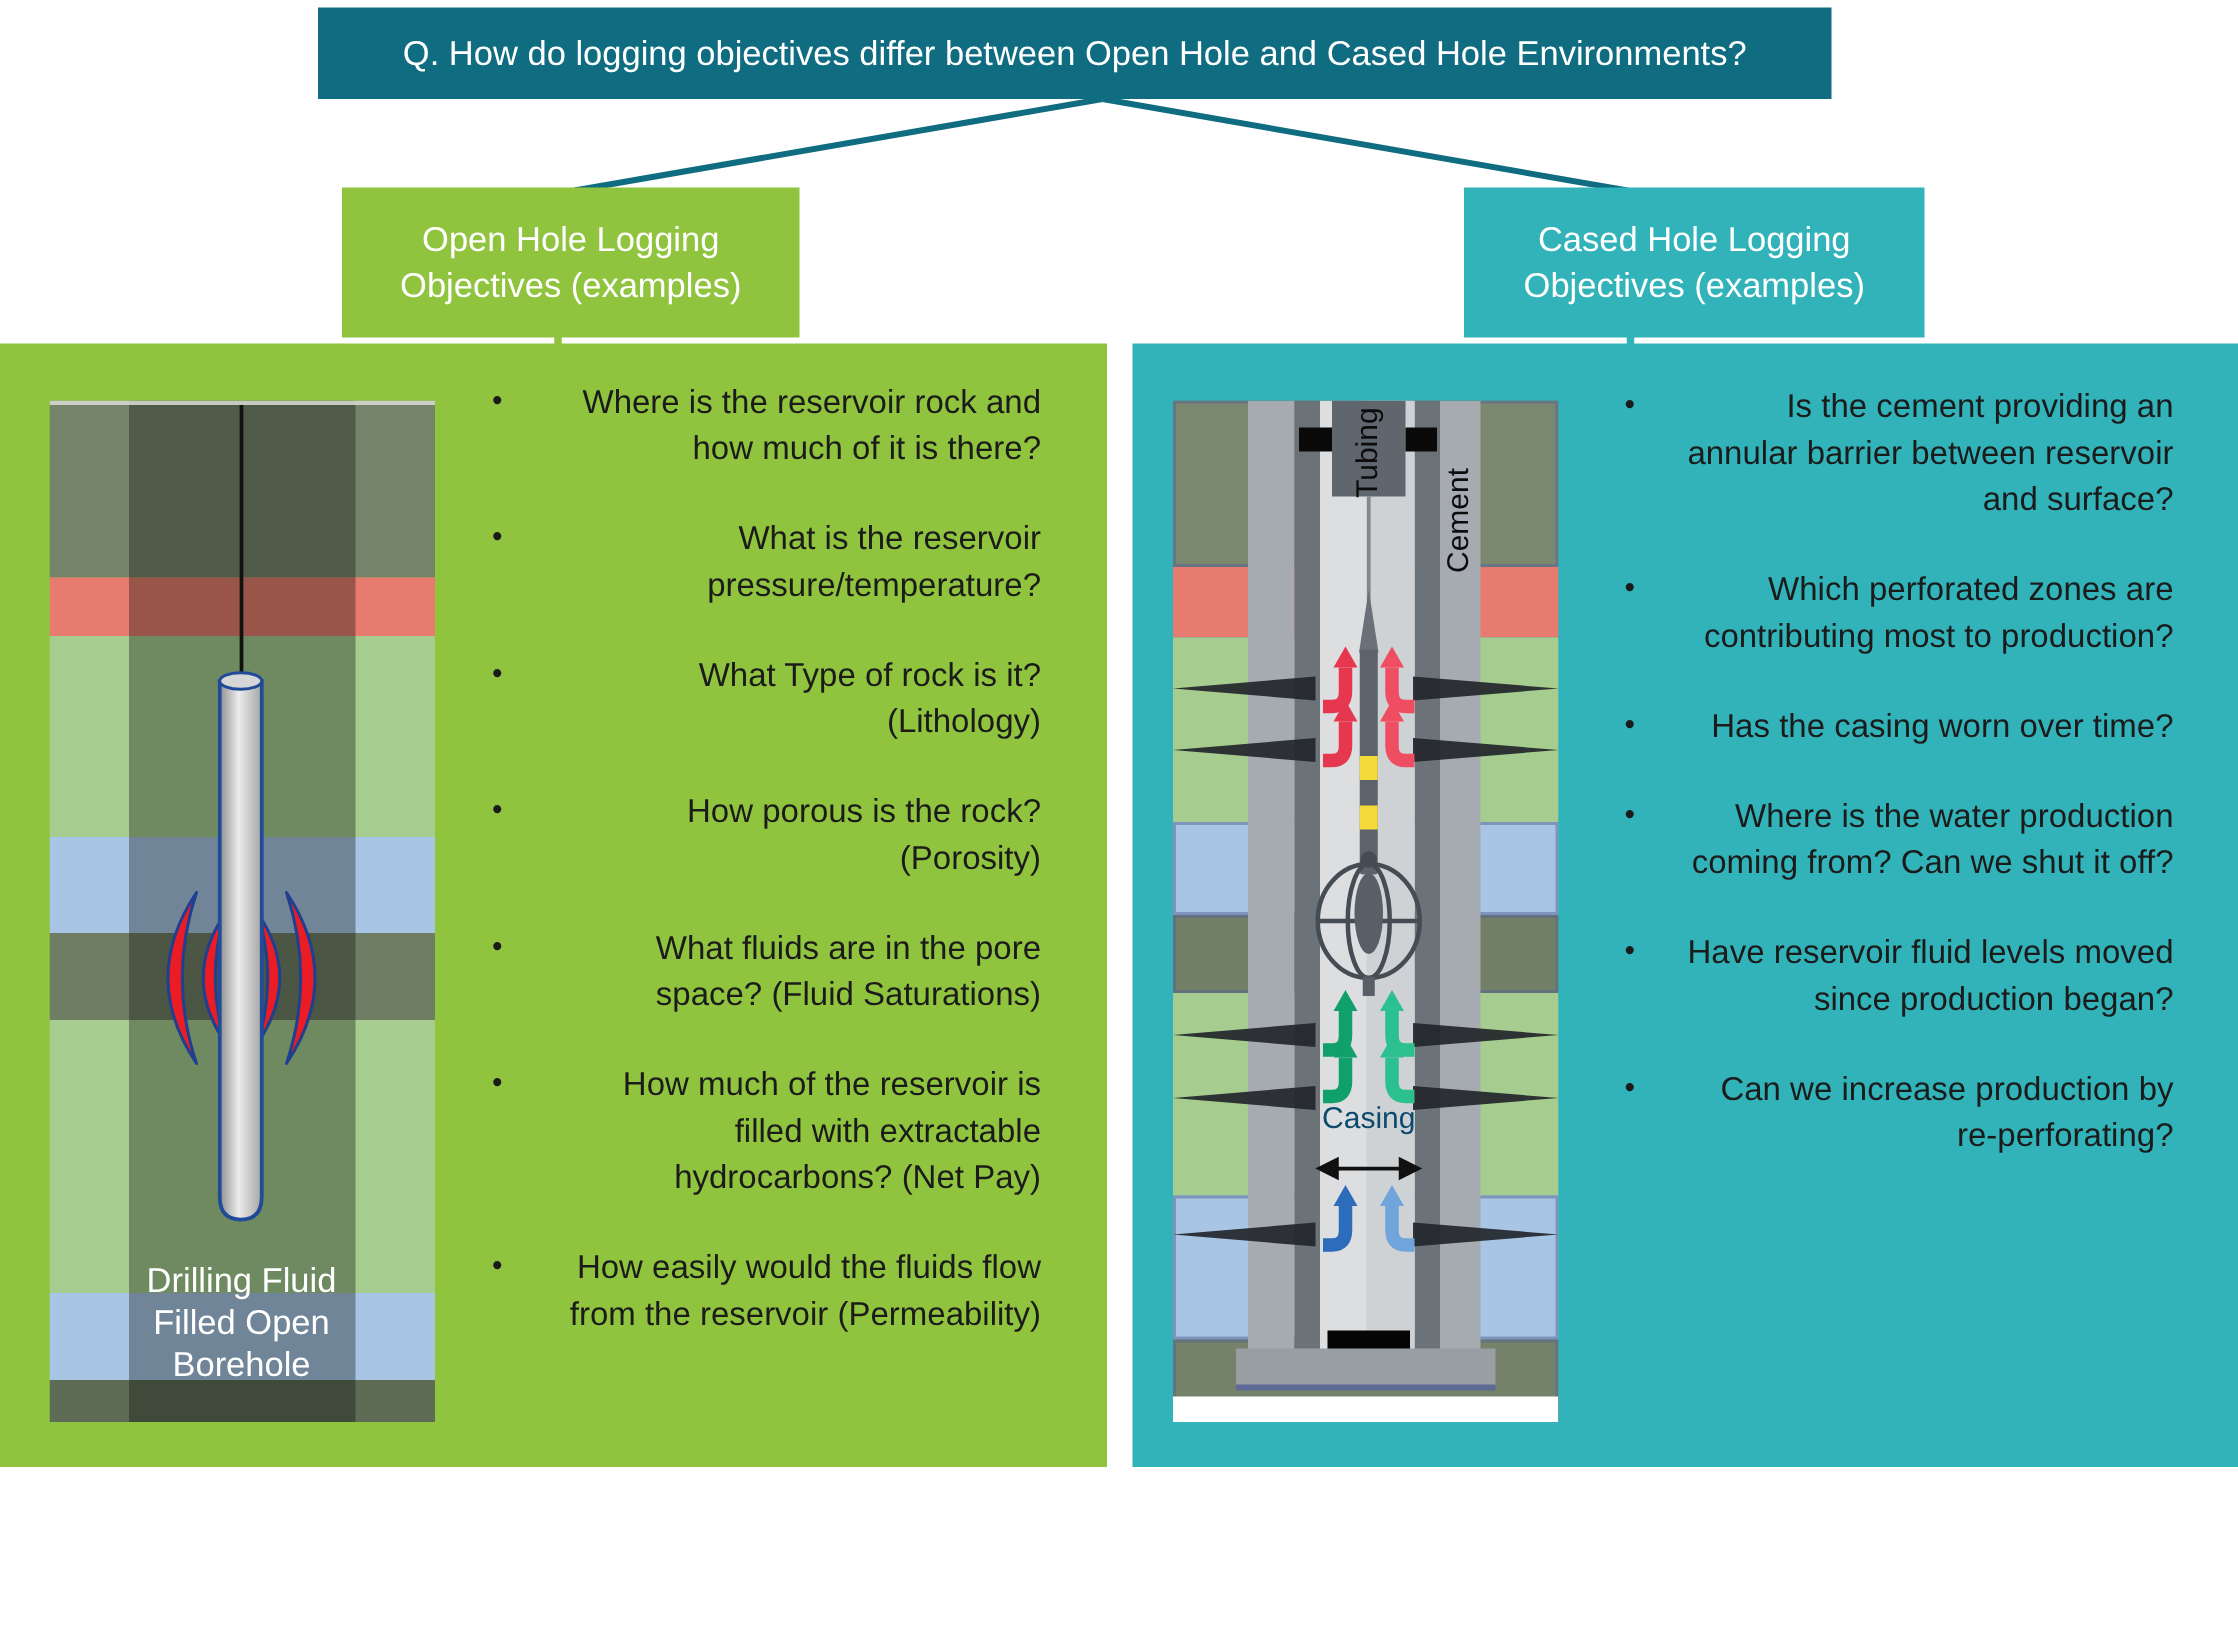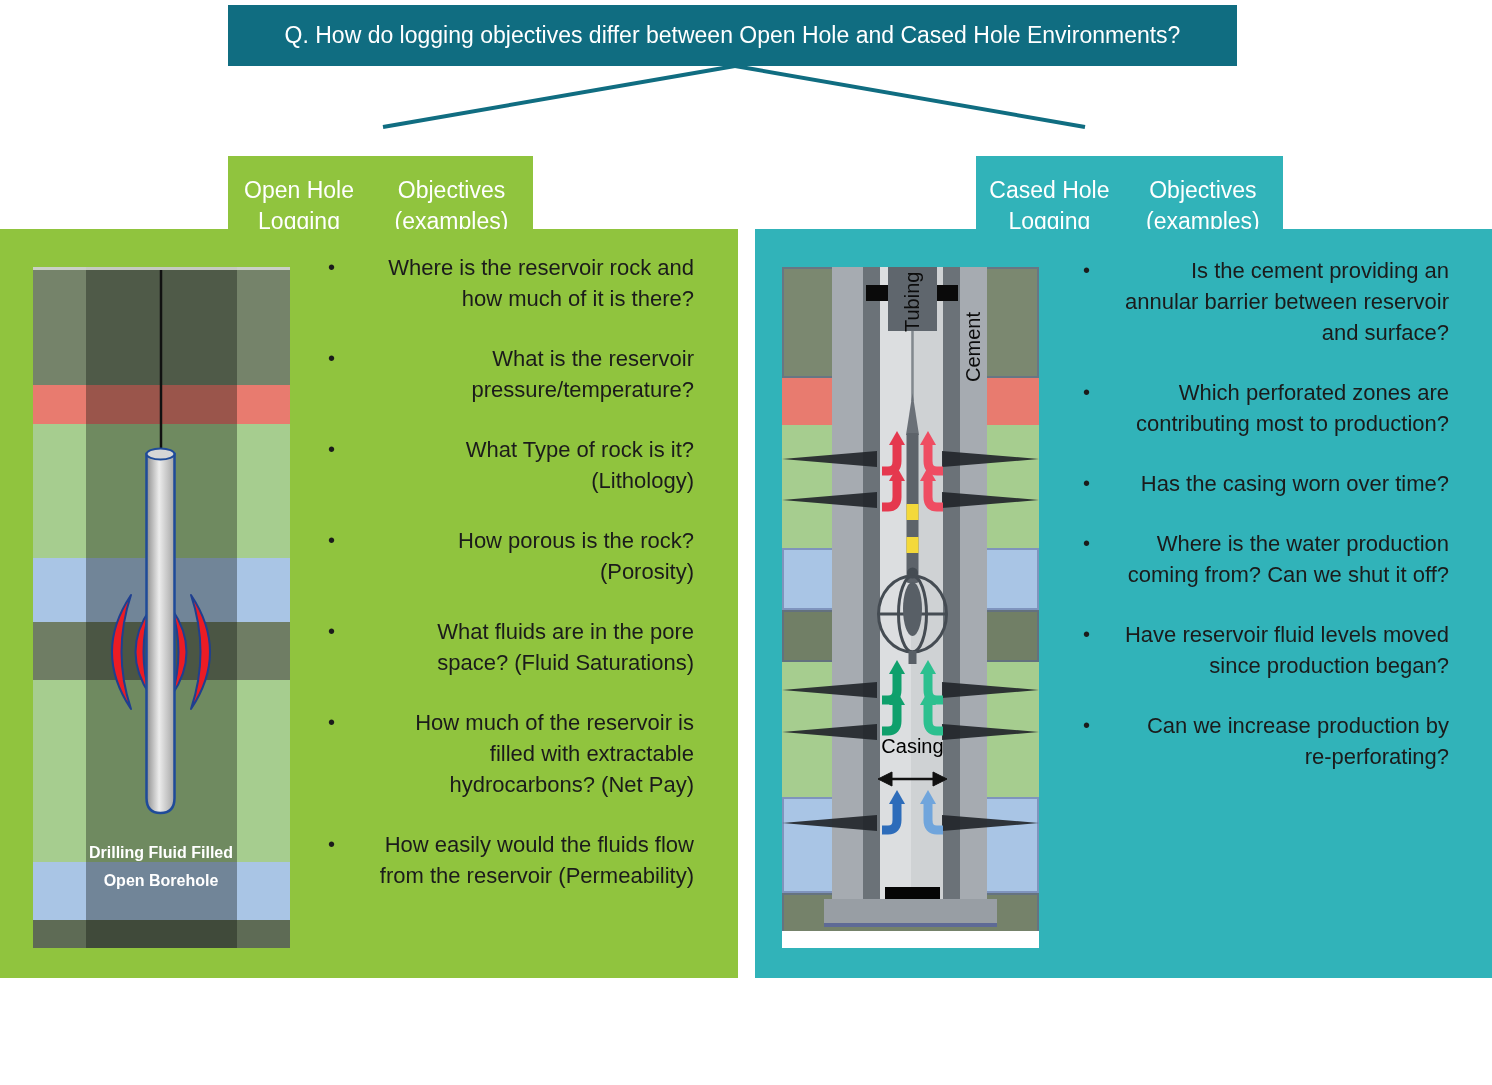--- a/index.html
+++ b/index.html
@@ -3,26 +3,26 @@
 <meta charset="utf-8">
 <style>
   html,body{margin:0;padding:0;background:#fff;}
   body{font-family:"Liberation Sans","DejaVu Sans",sans-serif;}
   .canvas{position:relative;width:1492px;height:1085px;background:#fff;overflow:hidden;}
 
   
   .connector-svg{position:absolute;left:0;top:0;width:1492px;height:1085px;pointer-events:none;}
 
   
-  .title-bar{position:absolute;left:228px;top:5px;width:1009px;height:61px;background:#106d81;
+  .title-bar{position:absolute;left:212px;top:5px;width:1009px;height:61px;background:#106d81;
     display:flex;align-items:center;justify-content:center;color:#fff;font-size:23px;}
 
   
-  .header-box{position:absolute;top:125px;height:100px;display:flex;flex-direction:row;
-    align-items:center;justify-content:center;color:#fff;font-size:23px;line-height:31px;text-align:center;margin-top:31px;}
+  .header-box{position:absolute;top:125px;height:100px;display:flex;flex-direction:column;
+    align-items:center;justify-content:center;color:#fff;font-size:23px;line-height:31px;text-align:center;}
   .header-open{left:228px;width:305px;background:#90c43e;}
   .header-cased{left:976px;width:307px;background:#31b3b9;}
 
   
   .panel{position:absolute;top:229px;height:749px;}
   .panel-open{left:0;width:738px;background:#90c43e;}
   .panel-cased{left:755px;width:737px;background:#31b3b9;}
 
   
   ul.bullets{list-style:none;margin:0;padding:0;position:absolute;color:#1b1b1b;font-size:22px;
@@ -32,27 +32,27 @@
   ul.bullets li{position:relative;padding-left:43px;margin-bottom:29px;}
   ul.bullets li::before{content:"\2022";position:absolute;left:6px;top:0;font-size:20px;}
 
   
   .illus{position:absolute;left:33px;top:38px;width:257px;height:681px;overflow:hidden;}
   .illus .lyr{position:absolute;left:0;width:257px;}
   .bore-col{position:absolute;left:53px;top:0;width:151px;height:681px;background:rgba(10,14,8,0.35);}
   .illus-topline{position:absolute;left:0;top:0;width:257px;height:3px;background:#d9ded6;opacity:.85;}
   .illus svg{position:absolute;left:0;top:0;}
   .bore-caption{position:absolute;left:43px;top:572px;width:170px;text-align:center;color:#fff;
-    font-size:16px;line-height:28px;font-weight:bold;}
+    font-size:23px;line-height:28px;}
   .vlabel{position:absolute;display:flex;align-items:center;justify-content:center;
     writing-mode:vertical-rl;transform:rotate(180deg);color:#0c0c0c;font-size:20px;}
   .tubing-label{left:106px;top:0;width:49px;height:70px;}
   .cement-label{left:176px;top:28px;width:30px;height:104px;}
   .casing-label{position:absolute;left:79px;top:468px;width:103px;text-align:center;
-    color:#000000;font-size:20px;}
+    color:#0c4a6e;font-size:20px;}
   .layer-bordered{border:2px solid rgba(86,99,150,0.5);box-sizing:border-box;}
 </style>
 </head>
 <body>
 
 <div class="canvas">
 
   <svg class="connector-svg" viewBox="0 0 1492 1085">
     <line x1="735" y1="66" x2="383" y2="127" stroke="#106d81" stroke-width="4"></line>
     <line x1="735" y1="66" x2="1085" y2="127" stroke="#106d81" stroke-width="4"></line>

